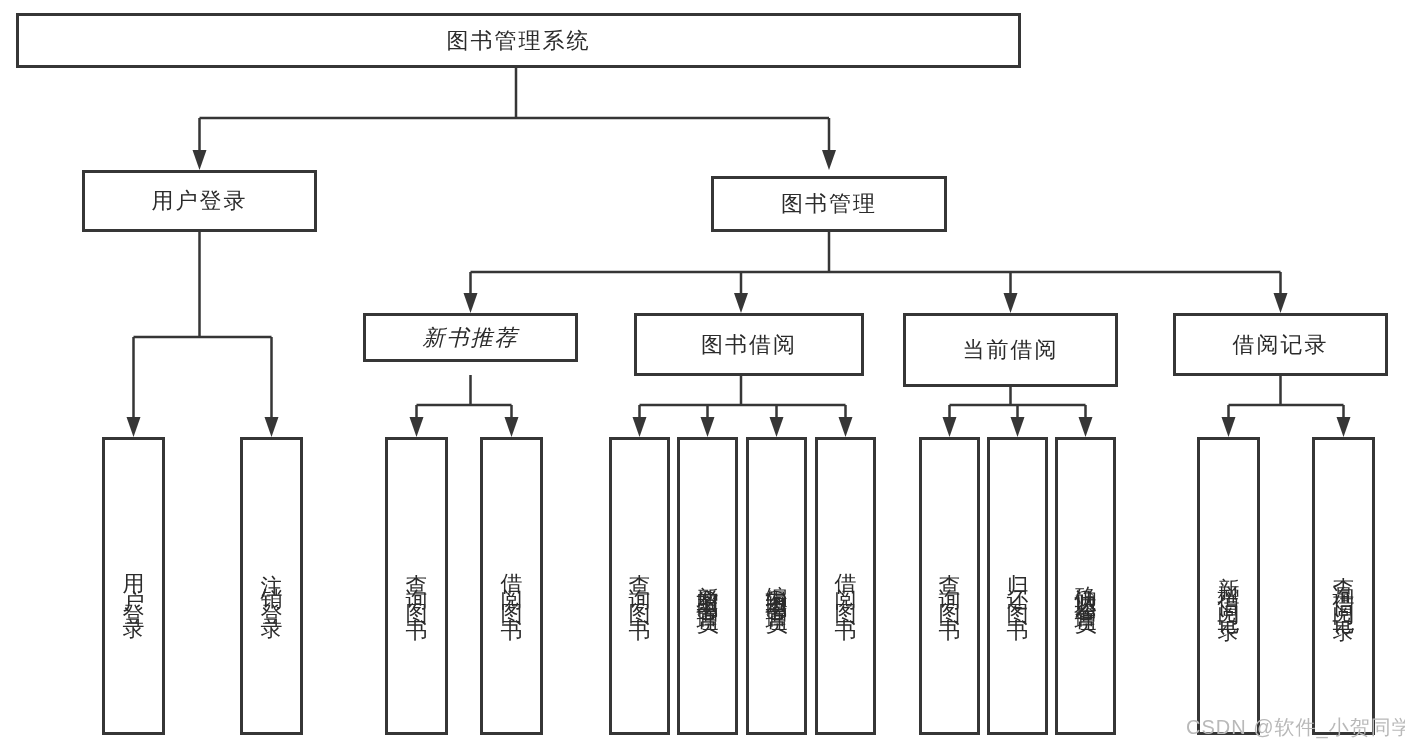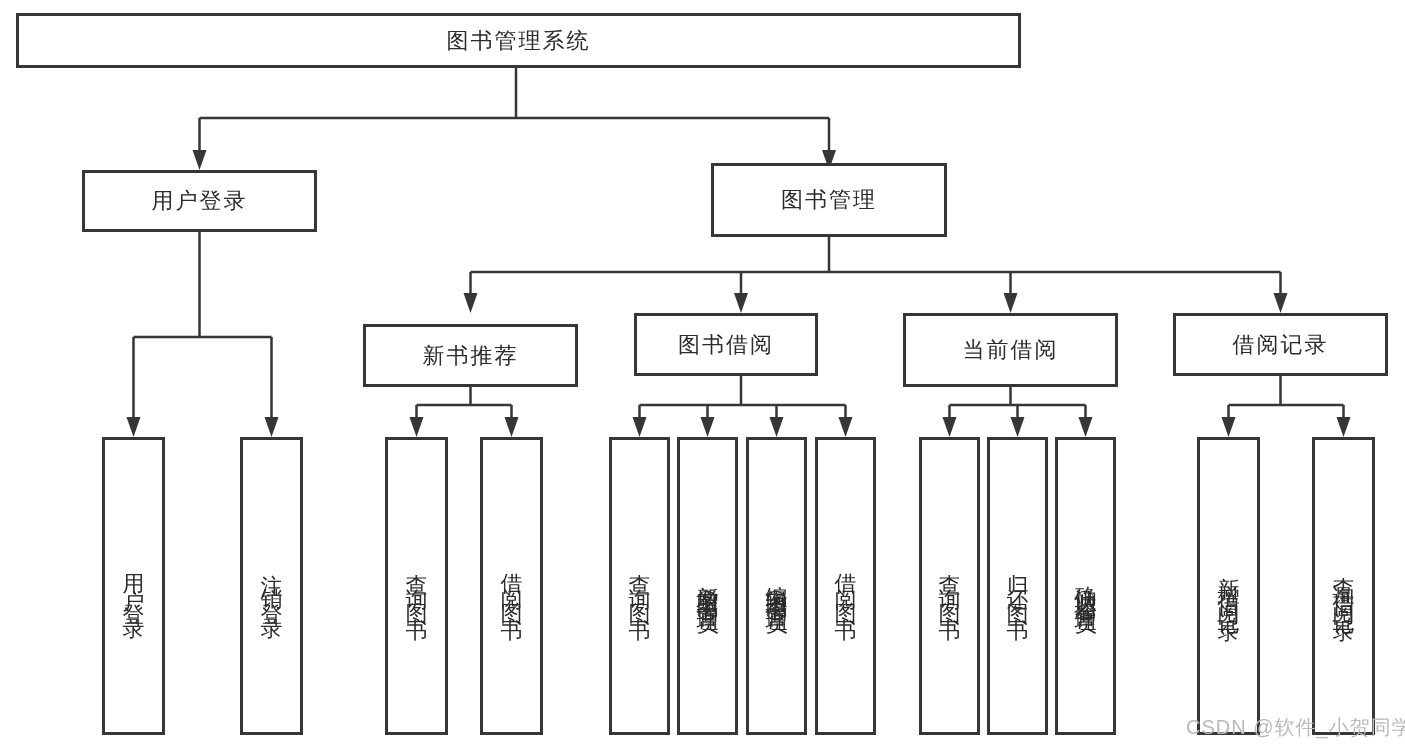--- a/index.html
+++ b/index.html
@@ -118,24 +118,24 @@
       <polygon points="1010.5,417 1024.5,417 1017.5,437"></polygon>
       <polygon points="1078.5,417 1092.5,417 1085.5,437"></polygon>
       <polygon points="1221.5,417 1235.5,417 1228.5,437"></polygon>
       <polygon points="1336.5,417 1350.5,417 1343.5,437"></polygon>
     </g>
   </svg>
 
   <div class="box hbox" style="left:16px; top:13px; width:1005px; height:55px;">图书管理系统</div>
 
   <div class="box hbox" style="left:82px; top:170px; width:235px; height:62px;">用户登录</div>
-  <div class="box hbox" style="left:711px; top:163px; width:236px; height:74px;">图书管理</div>
+  <div class="box hbox" style="left:711px; top:176px; width:236px; height:56px;">图书管理</div>
 
-  <div class="box hbox" style="left:363px; top:324px; width:215px; height:63px;">新书推荐</div>
-  <div class="box hbox" style="left:634px; top:313px; width:184px; height:63px;text-align:center;">图书借阅</div>
+  <div class="box hbox" style="left:363px; top:313px; width:215px; height:49px;font-style:italic;">新书推荐</div>
+  <div class="box hbox" style="left:634px; top:313px; width:230px; height:63px;text-align:center;">图书借阅</div>
   <div class="box hbox" style="left:903px; top:313px; width:215px; height:74px;">当前借阅</div>
   <div class="box hbox" style="left:1173px; top:313px; width:215px; height:63px;">借阅记录</div>
 
   <div class="box vbox vs" style="left:102px; top:437px; width:63px; height:298px;">用户登录</div>
   <div class="box vbox vs" style="left:240px; top:437px; width:63px; height:298px;">注销登录</div>
 
   <div class="box vbox vs" style="left:385px; top:437px; width:63px; height:298px;">查询图书</div>
   <div class="box vbox vs" style="left:480px; top:437px; width:63px; height:298px;">借阅图书</div>
 
   <div class="box vbox vs" style="left:609px; top:437px; width:61px; height:298px;">查询图书</div>

